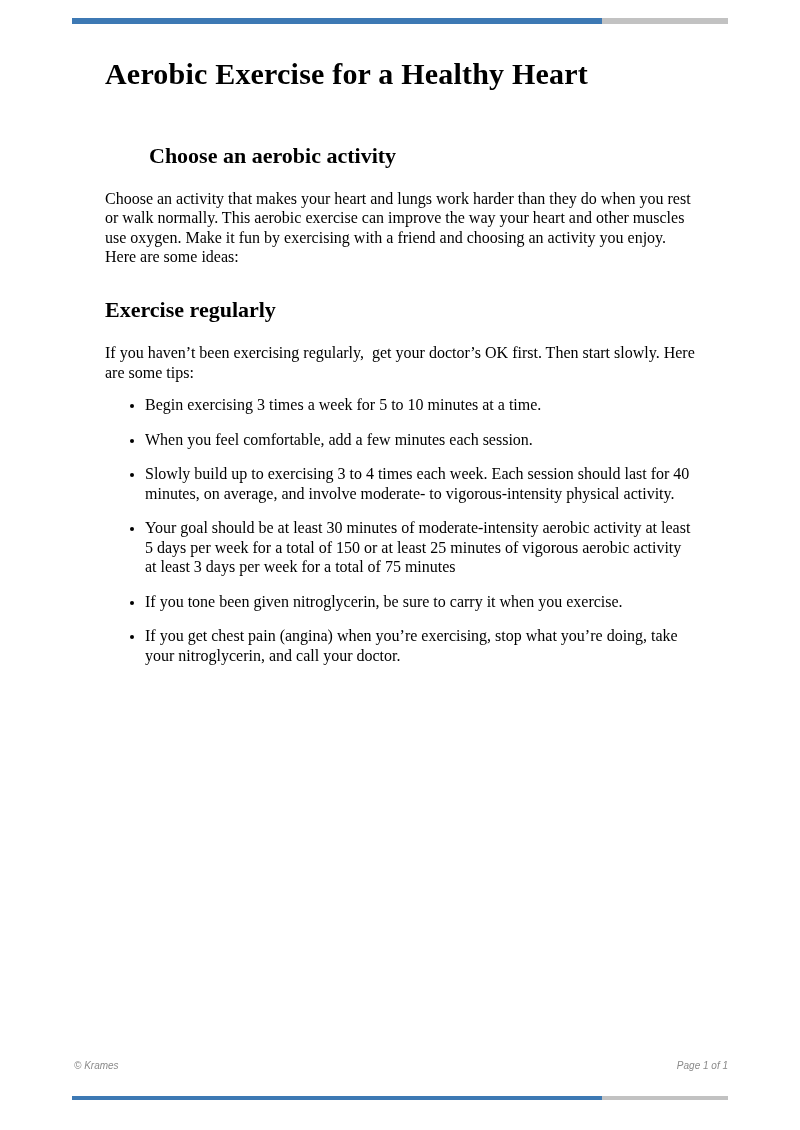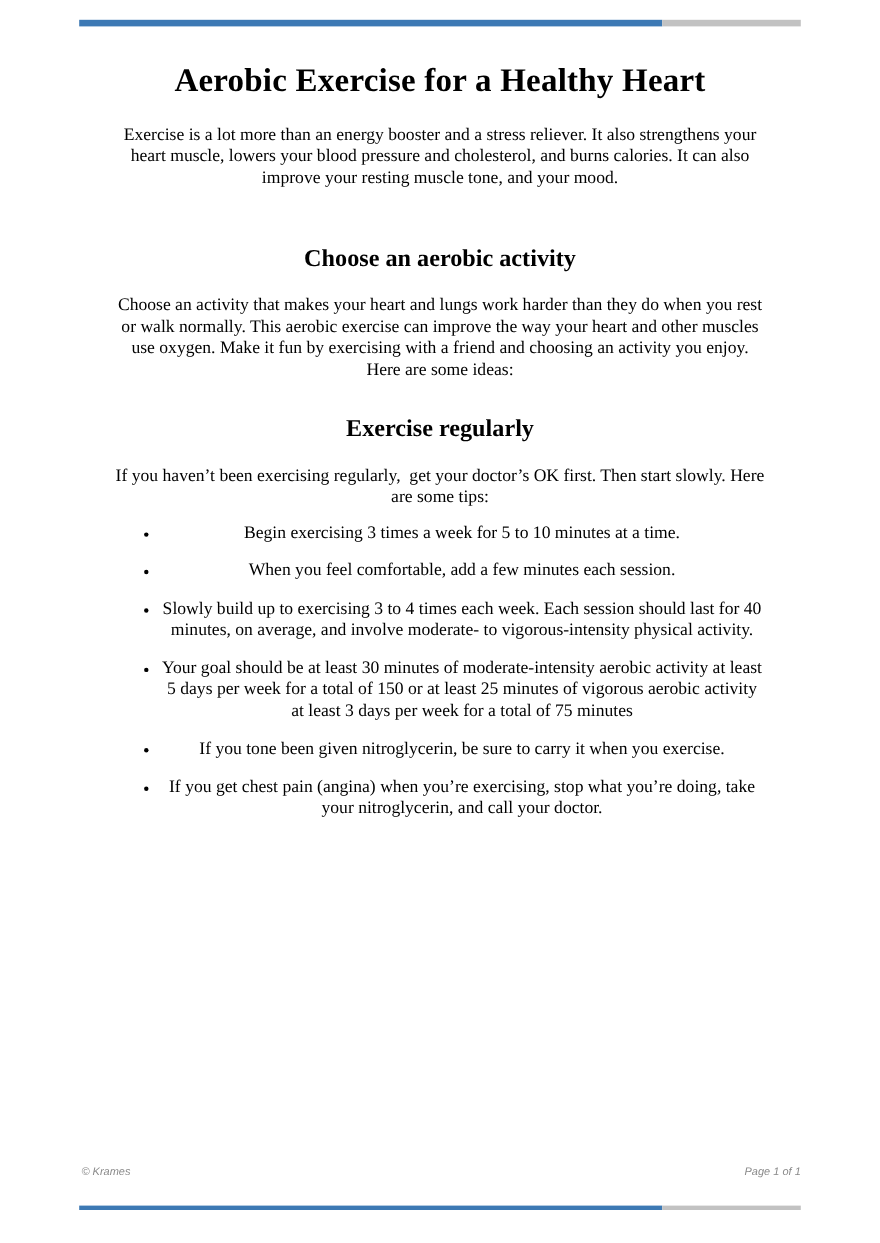--- a/index.html
+++ b/index.html
@@ -1,15 +1,15 @@
 <!DOCTYPE html>
 <html><head>
 <meta charset="utf-8">
 <style>
-  * { margin: 0; padding: 0; box-sizing: border-box; text-align: center; }
+  * { margin: 0; padding: 0; box-sizing: border-box; }
   html, body { background: #ffffff; }
   body {
     width: 800px;
     height: 1130px;
     position: relative;
     font-family: "Liberation Serif", serif;
     color: #000000;
     overflow: hidden;
   }
   .top-rule {
@@ -40,21 +40,21 @@
     margin-top: 21px;
     font-size: 16px;
     line-height: 19.5px;
     white-space: pre-wrap;
   }
   h2.section-heading {
     font-size: 22px;
     line-height: 1.2;
     font-weight: bold;
   }
-  h2.first { margin-top: 51px; }
+  h2.first { margin-top: 51px; margin-left: 44px; }
   h2.second { margin-top: 30px; }
   p.section-body { margin-top: 20px; }
   ul.bullet-list {
     margin-top: 13px;
     padding-left: 40px;
     list-style: disc outside;
   }
   ul.bullet-list li {
     font-size: 16px;
     line-height: 19.5px;
@@ -90,21 +90,20 @@
 
 <div class="top-rule">
   <div class="seg-blue" style="background:#3d79b4"></div>
   <div class="seg-gray" style="background:#c2c2c2"></div>
 </div>
 
 <div class="content">
 
   <h1 class="doc-title">Aerobic Exercise for a Healthy Heart</h1>
 
-  <p class="para">Exercise is a lot more than an energy booster and a stress reliever. It also strengthens your heart muscle, lowers your blood pressure and cholesterol, and burns calories. It can also improve your resting muscle tone, and your mood.</p>
 
   <h2 class="section-heading first">Choose an aerobic activity</h2>
 
   <p class="para section-body">Choose an activity that makes your heart and lungs work harder than they do when you rest or walk normally. This aerobic exercise can improve the way your heart and other muscles use oxygen. Make it fun by exercising with a friend and choosing an activity you enjoy. Here are some ideas:</p>
 
 
   <h2 class="section-heading second">Exercise regularly</h2>
 
   <p class="para section-body">If you haven’t been exercising regularly,  get your doctor’s OK first. Then start slowly. Here are some tips:</p>
 

